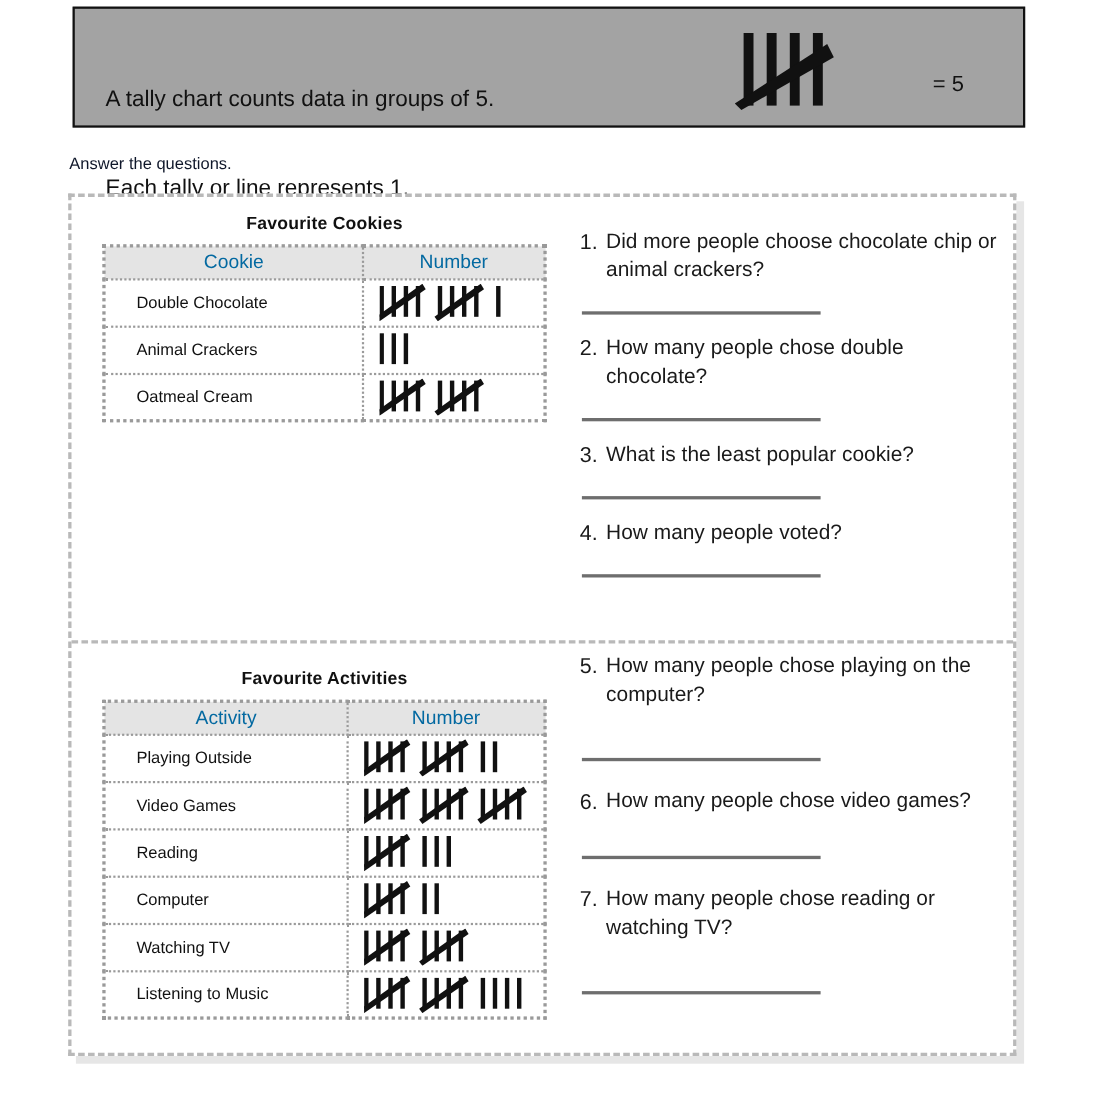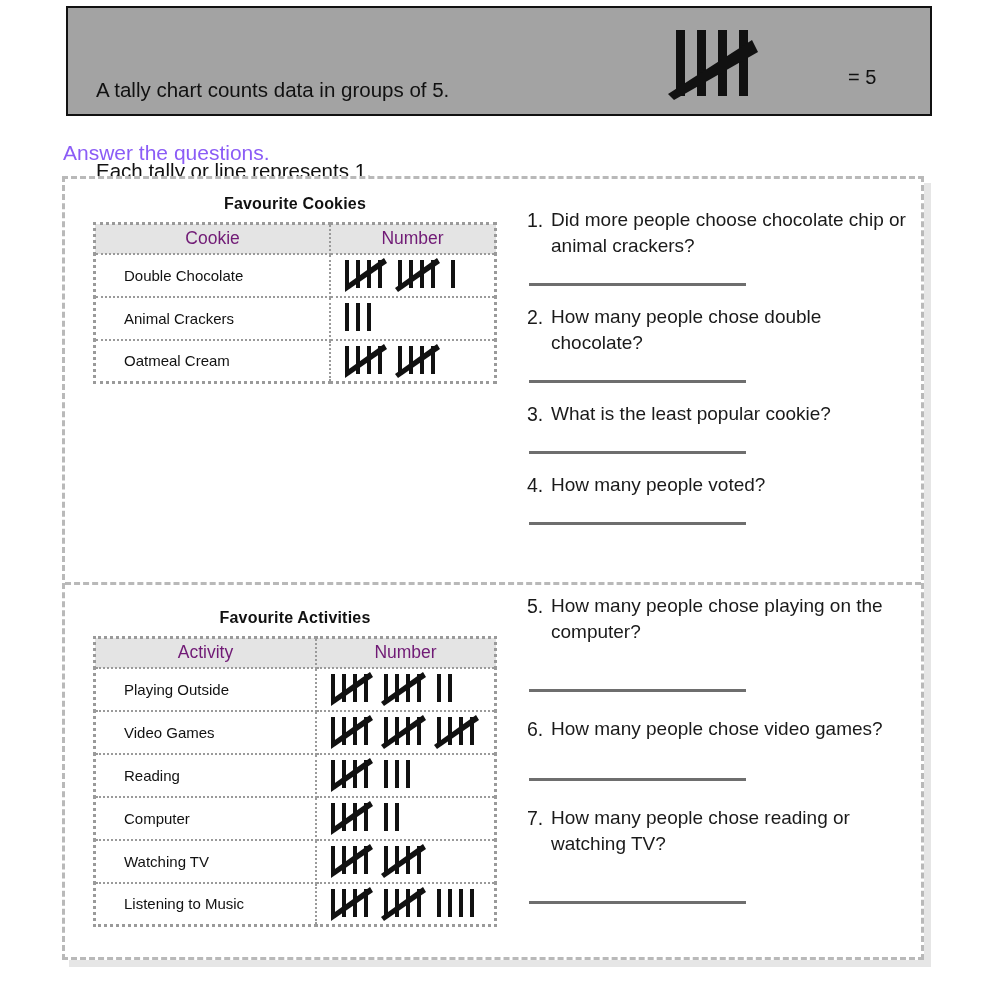--- a/index.html
+++ b/index.html
@@ -42,22 +42,22 @@
     position: absolute;
     left: 780px; top: 58px;
     font-size: 20px;
     color: #111111;
   }
 
   
   .instruction {
     position: absolute;
     left: 63px; top: 141px;
-    font-size: 21px;
-    color: #8b5cf6;
+    font-size: 15px;
+    color: #0f172a;
   }
 
   
   .panel {
     position: absolute;
     left: 62px; top: 176px;
     width: 862px; height: 784px;
     border: 3px dashed #b9b9b9;
     background: #ffffff;
     box-shadow: 7px 7px 0 0 #e6e6e6;
@@ -101,21 +101,21 @@
   }
   .tally-table th,
   .tally-table td {
     border: 2px dotted #9a9a9a;
     padding: 0;
   }
   .tally-table thead th {
     background: #e4e4e4;
     font-size: 17.5px;
     font-weight: normal;
-    color: #701a75;
+    color: #0369a1;
     text-align: center;
     height: 30px;
   }
   .tally-table th.col-label { width: 238px; }
   .tally-table th.col-number { width: 166px; }
 
   .tally-table td.label-cell {
     font-size: 15px;
     color: #111111;
     padding: 0 0 0 28px;

